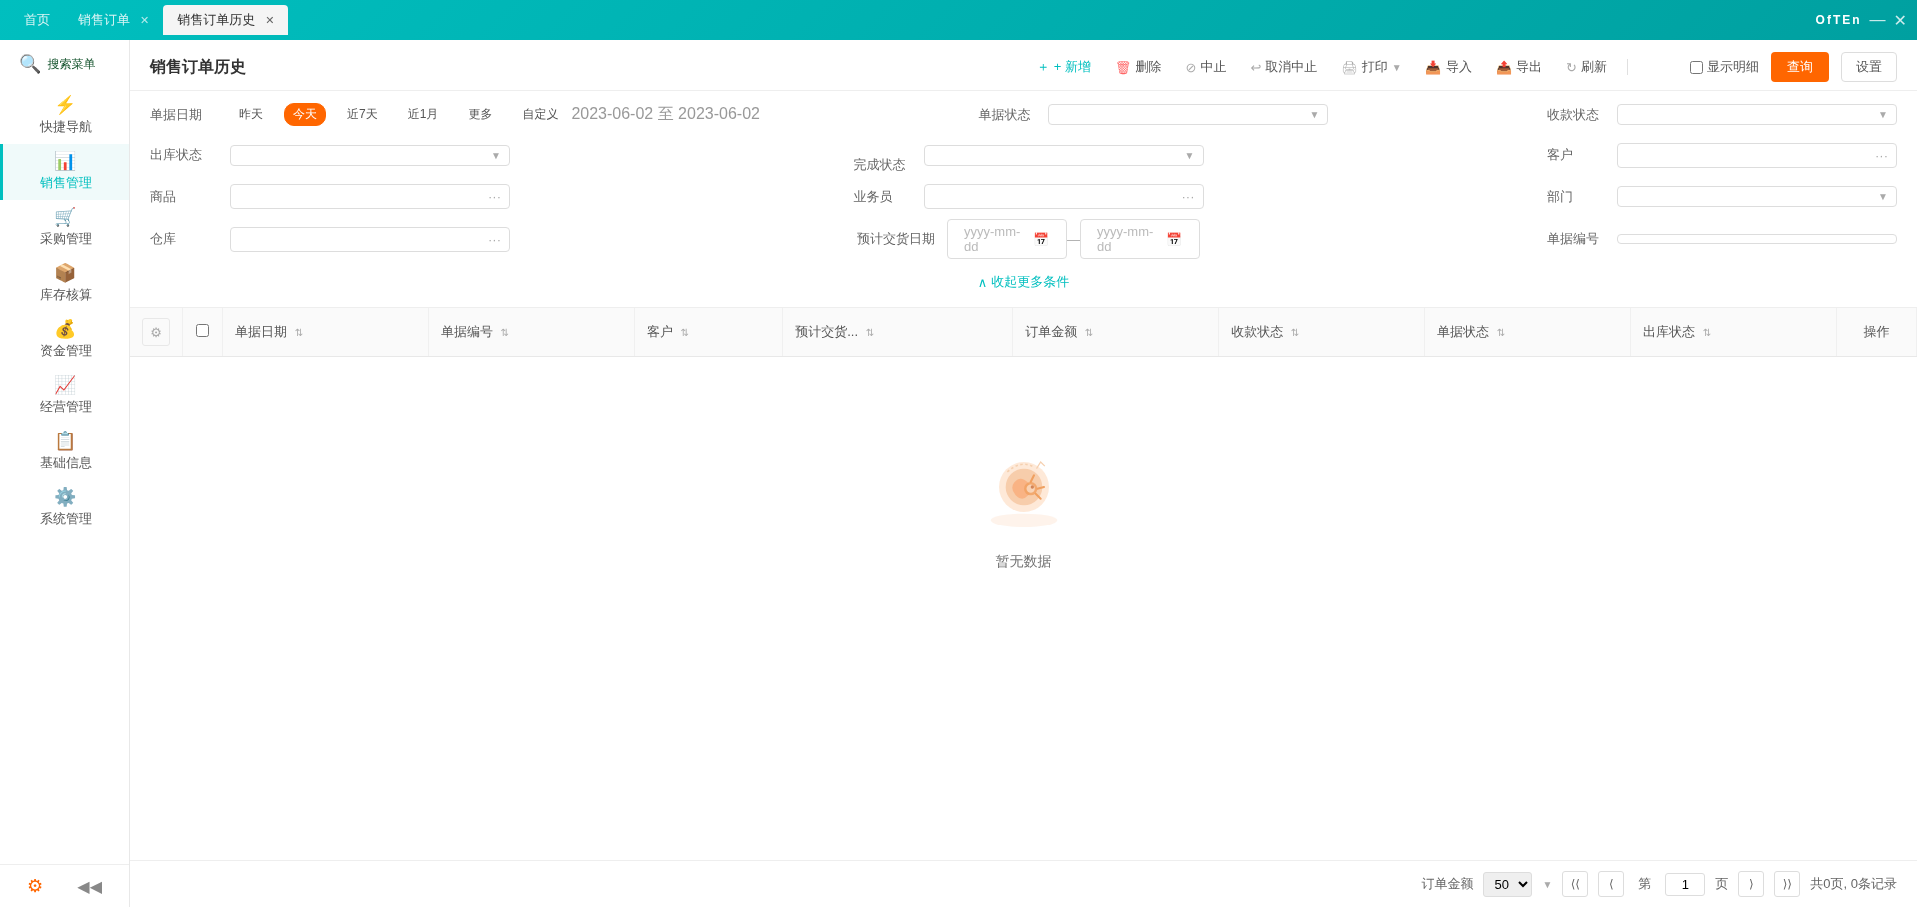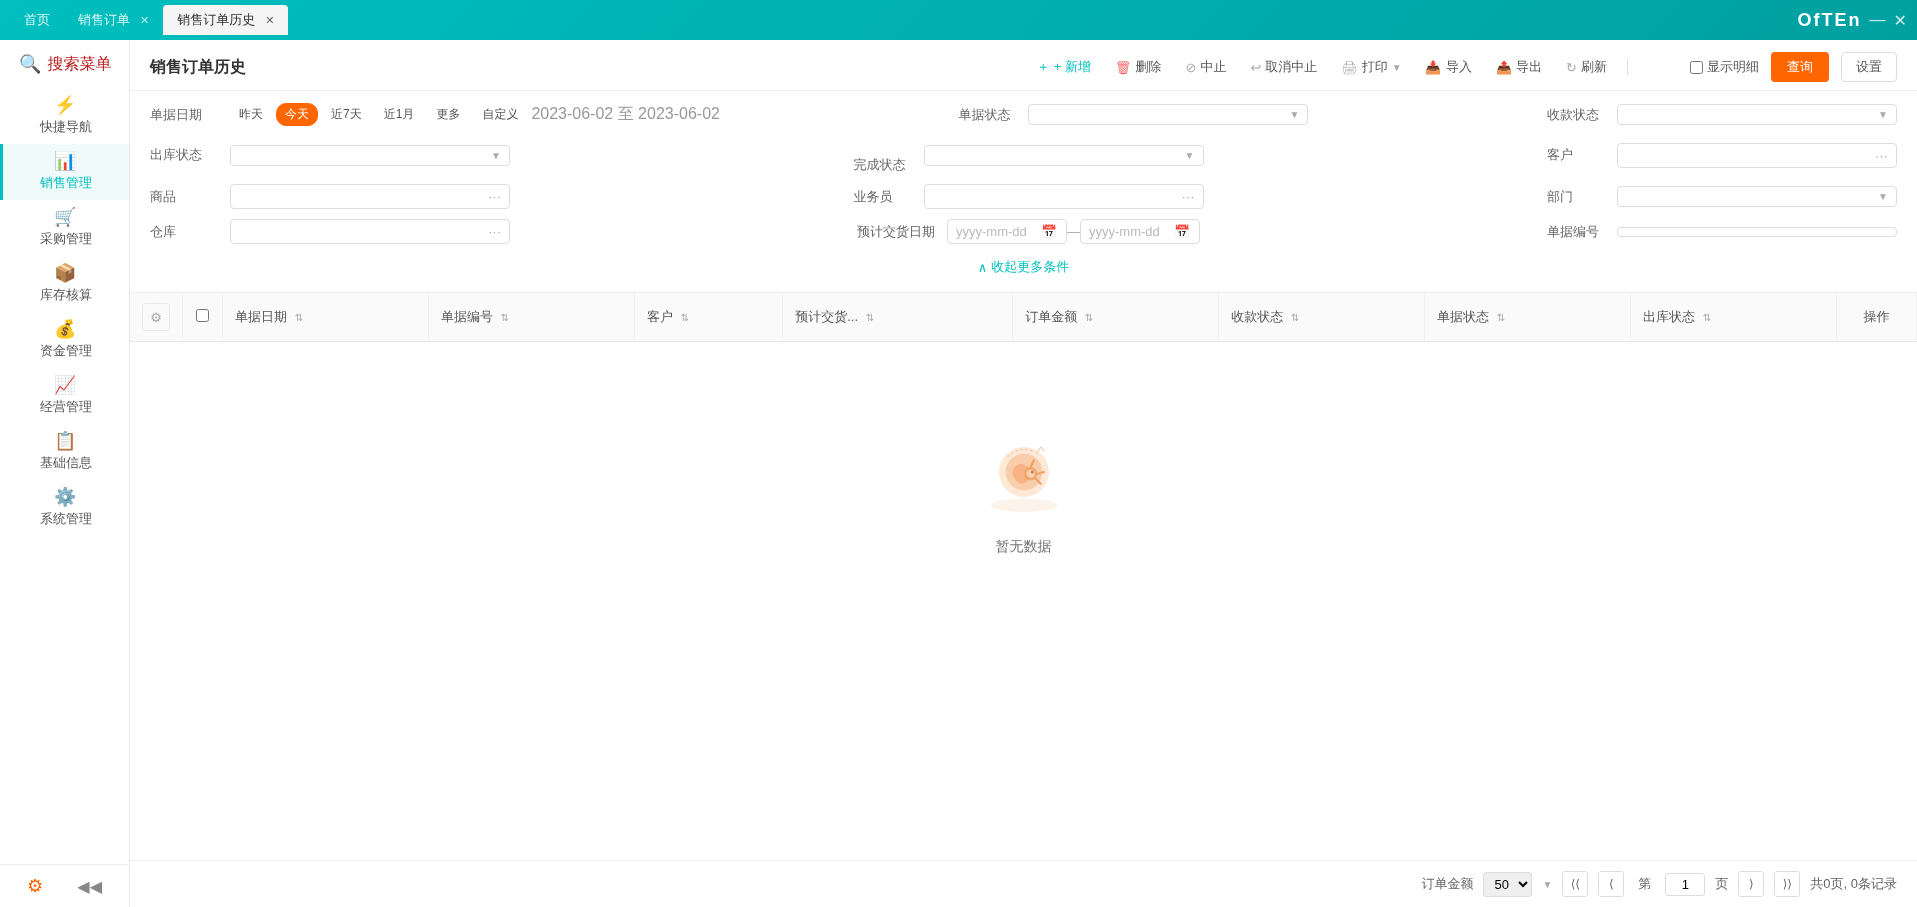--- a/index.html
+++ b/index.html
@@ -40,21 +40,21 @@
     .top-bar-right {
       margin-left: auto;
       display: flex;
       align-items: center;
       gap: 8px;
       color: rgba(255,255,255,0.85);
       font-size: 12px;
     }
     .brand-text {
       color: #fff;
-      font-size: 18px;
+      font-size: 12px;
       font-weight: bold;
       letter-spacing: 2px;
     }
 
     
     .main-layout {
       display: flex;
       flex: 1;
       overflow: hidden;
     }
@@ -175,21 +175,21 @@
     .filter-row:last-child { margin-bottom: 0; }
     .filter-label {
       width: 80px;
       color: #666;
       font-size: 13px;
       flex-shrink: 0;
     }
     .filter-date-btns {
       display: flex;
       align-items: center;
-      gap: 4px;
+      gap: 12px;
     }
     .date-btn {
       padding: 2px 8px;
       border-radius: 3px;
       cursor: pointer;
       font-size: 12px;
       color: #555;
       border: 1px solid transparent;
     }
     .date-btn.active {
@@ -228,21 +228,21 @@
       background: #fff;
       cursor: pointer;
       justify-content: space-between;
       color: #999;
       font-size: 13px;
       flex-shrink: 0;
     }
     .date-input {
       border: 1px solid #ddd;
       border-radius: 4px;
-      padding: 4px 8px;
+      padding: 4px 16px;
       font-size: 12px;
       color: #bbb;
       width: 120px;
       display: flex;
       align-items: center;
       justify-content: space-between;
     }
     .date-dash { color: #aaa; }
     .calendar-icon { color: #aaa; font-size: 13px; }
 
@@ -380,21 +380,21 @@
     <span style="color:rgba(255,255,255,0.8);cursor:pointer;font-size:16px;">—</span>
     <span style="color:rgba(255,255,255,0.8);cursor:pointer;font-size:16px;">✕</span>
   </div>
 </div>
 
 <div class="main-layout">
 
   <div class="sidebar">
     <div class="sidebar-item" style="height:48px;flex-direction:row;gap:6px;padding:0 16px;justify-content:flex-start;">
       <span class="sidebar-icon">🔍</span>
-      <span style="font-size:16px;color:#b91c1c;">搜索菜单</span>
+      <span style="font-size:12px;color:#14532d;">搜索菜单</span>
     </div>
     <div class="sidebar-item">
       <span class="sidebar-icon">⚡</span>
       <span>快捷导航</span>
     </div>
     <div class="sidebar-item active">
       <span class="sidebar-icon">📊</span>
       <span>销售管理</span>
     </div>
     <div class="sidebar-item">

